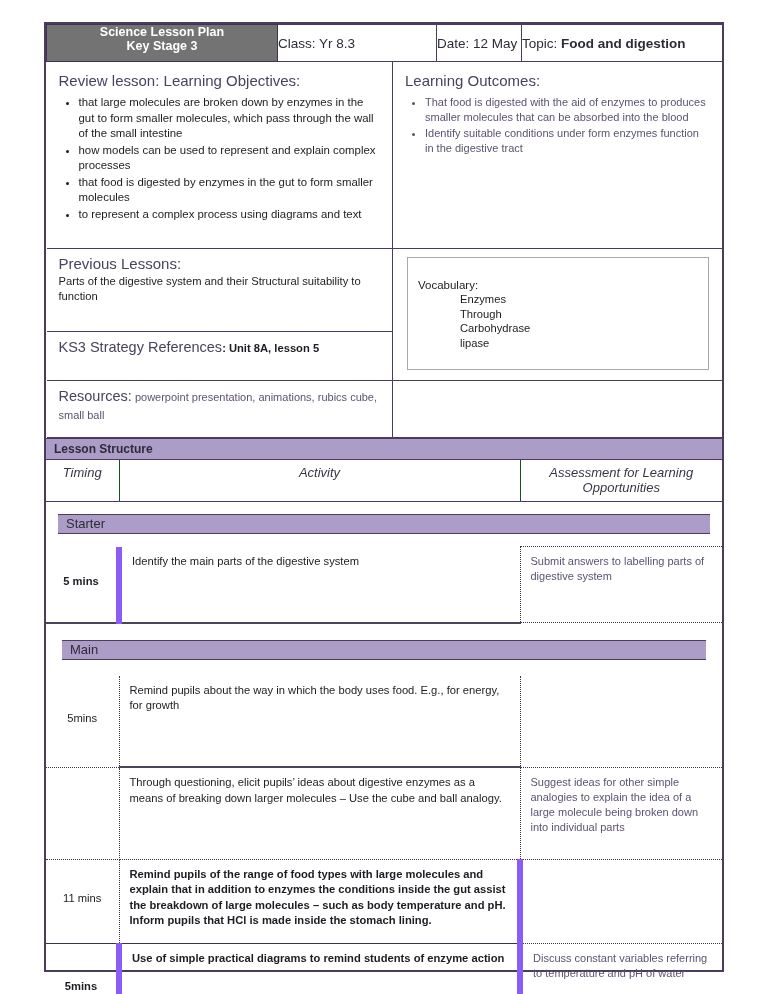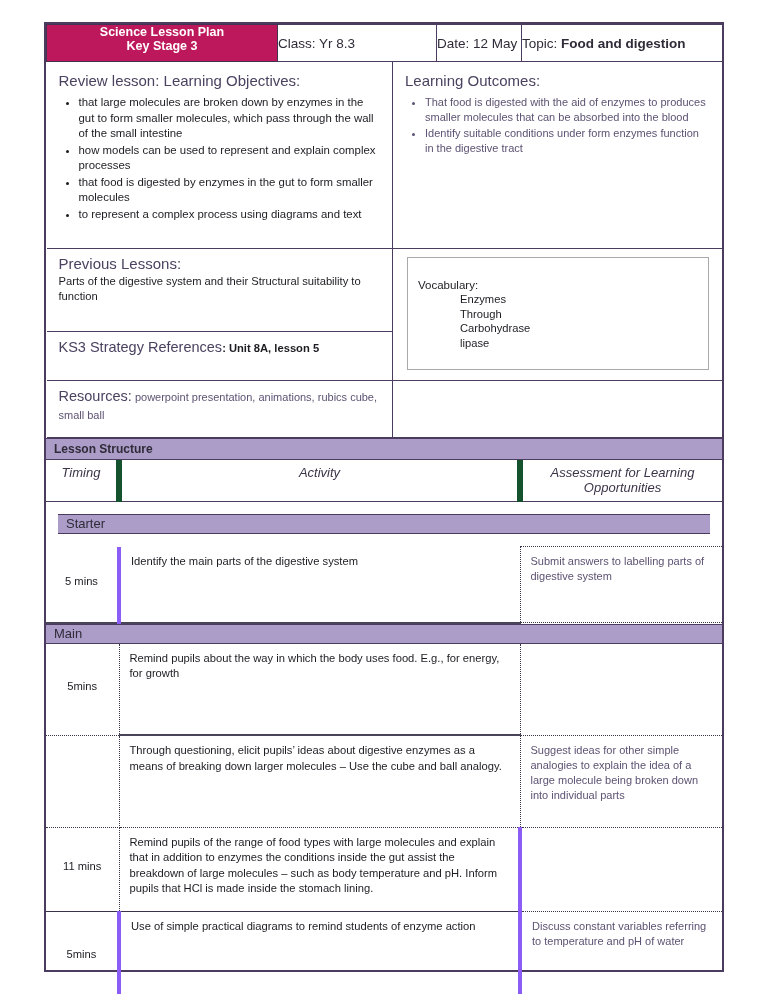--- a/index.html
+++ b/index.html
@@ -34,21 +34,21 @@
   }
   .tbl td { vertical-align: top; }
 
   
   .hdr-row td {
     border: 1px solid #4b3b5e;
     height: 36px;
     padding: 0;
   }
   .hdr-title {
-    background: #be185d;
+    background: #737373;
     color: #ffffff;
     font-weight: bold;
     font-size: 12.5px;
     text-align: center;
     line-height: 14px;
     padding: 4px 2px;
     border: 1px solid #433353 !important;
   }
   .hdr-cell {
     font-size: 13.5px;
@@ -158,21 +158,21 @@
 
   .colhdr td {
     border-bottom: 1px solid #4b3b5e;
     font-style: italic;
     font-size: 13px;
     color: #3b3448;
     text-align: center;
     padding: 5px 4px 6px 4px;
     line-height: 15px;
   }
-  .colhdr td.sep-r { border-right: 6px solid #14532d; text-align: center; }
+  .colhdr td.sep-r { border-right: 1px solid #14532d; text-align: center; }
 
   .row td {
     padding: 7px 10px 7px 10px;
   }
   .t-time {
     font-size: 11.2px;
     color: #1c1c22;
     text-align: center;
     vertical-align: middle !important;
     padding-top: 0 !important;
@@ -181,21 +181,21 @@
     font-size: 11.2px;
     line-height: 15.5px;
     color: #1c1c22;
   }
   .t-afl {
     font-size: 11px;
     line-height: 15px;
     color: #5d5272;
   }
   .d-r { border-right: 1px dotted #3b3448; }
-  .s-r { border-right: 4px solid #8b5cf6; }
+  .s-r { border-right: 6px solid #8b5cf6; font-weight: bold; }
   .d-b { border-bottom: 1px dotted #3b3448; }
   .s-b { border-bottom: 1px solid #3b3448; }
   .hv-b { border-bottom: 2px solid #4a4458; }
   .d-t { border-top: 1px dotted #3b3448; }
 </style>
 </head>
 <body>
 
 <div class="page">
 
@@ -299,21 +299,21 @@
         <div class="band phase">Starter</div>
       </td>
     </tr>
     <tr class="row">
       <td class="t-time s-r hv-b" style="height:68px">5 mins</td>
       <td class="t-act d-r hv-b">Identify the main parts of the digestive system</td>
       <td class="t-afl d-b d-t">Submit answers to labelling parts of digestive system</td>
     </tr>
 
     <tr>
-      <td colspan="3" style="padding:0">
+      <td colspan="3" style="padding:16px">
         <div class="band phase">Main</div>
       </td>
     </tr>
 
     <tr class="row">
       <td class="t-time d-r d-b" style="height:84px">5mins</td>
       <td class="t-act d-r hv-b">Remind pupils about the way in which the body uses food. E.g., for energy, for growth</td>
       <td class="t-afl d-b"></td>
     </tr>
 

